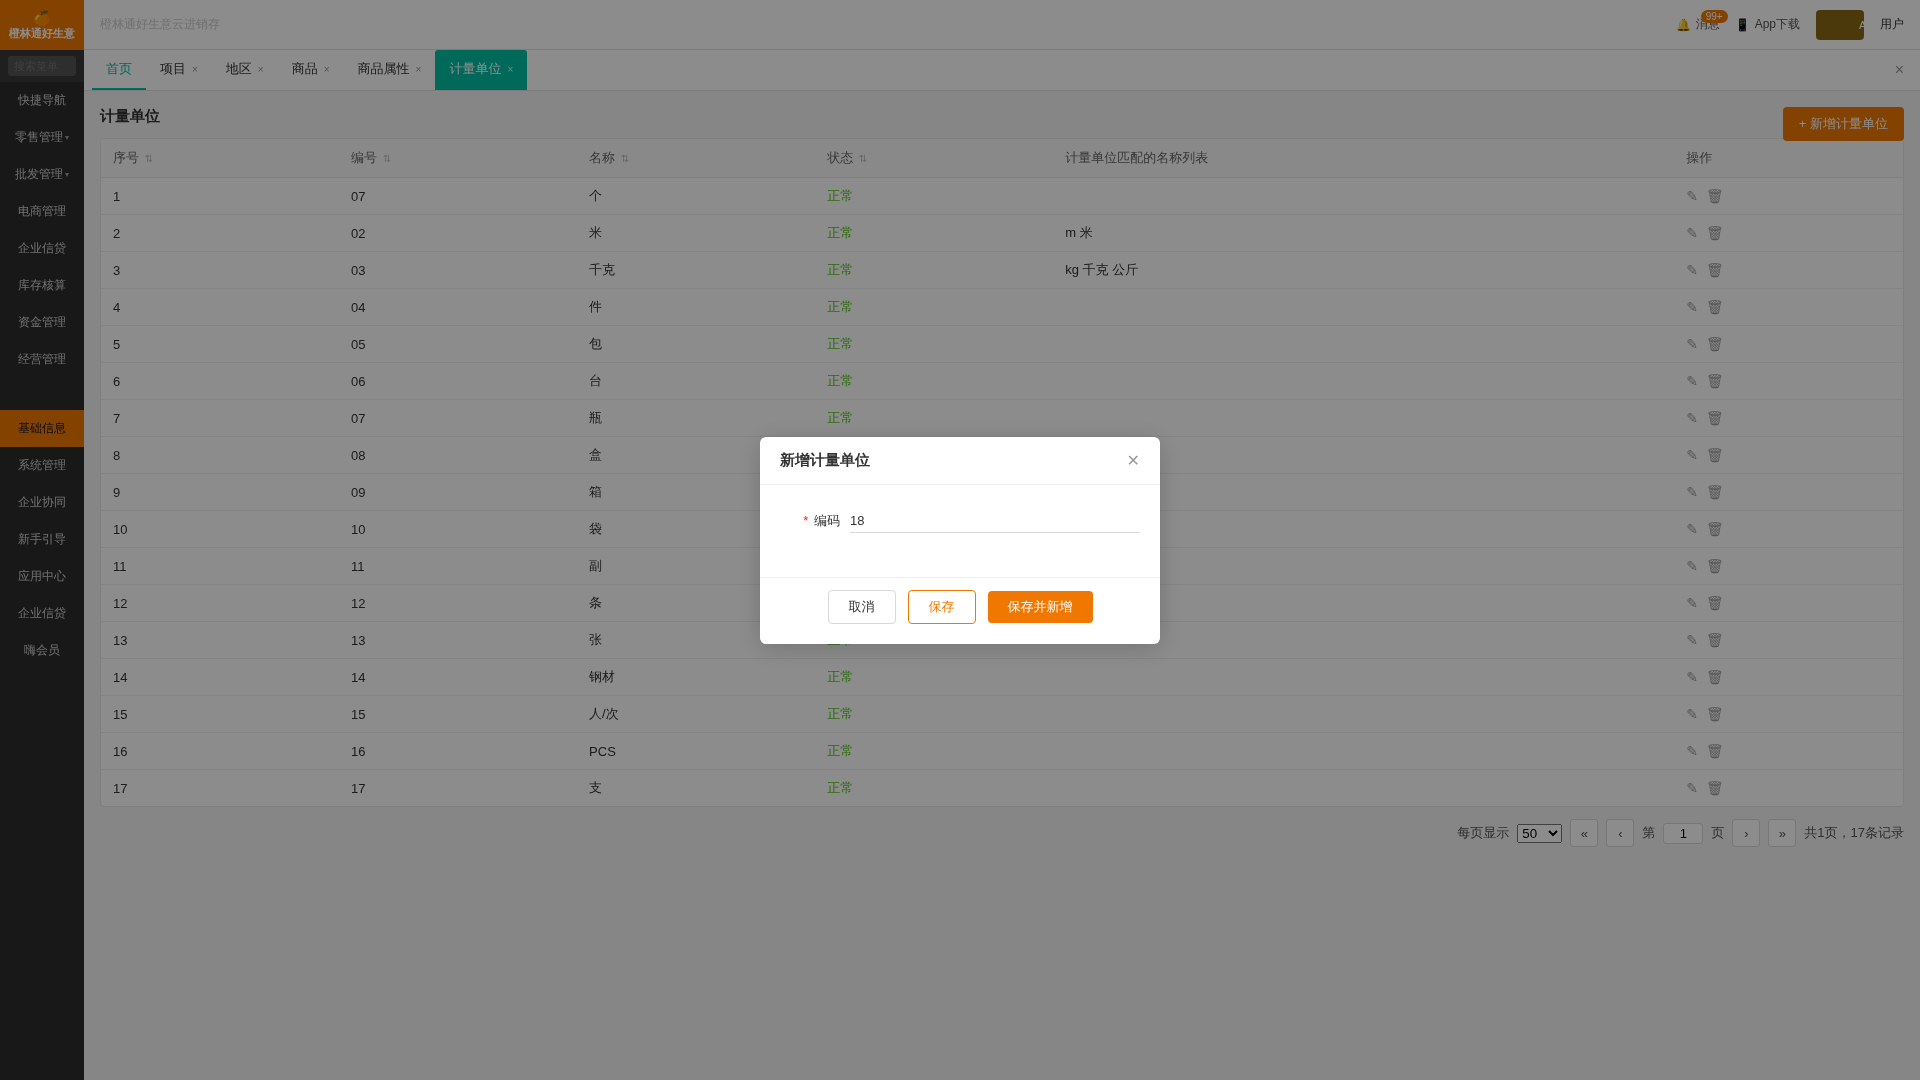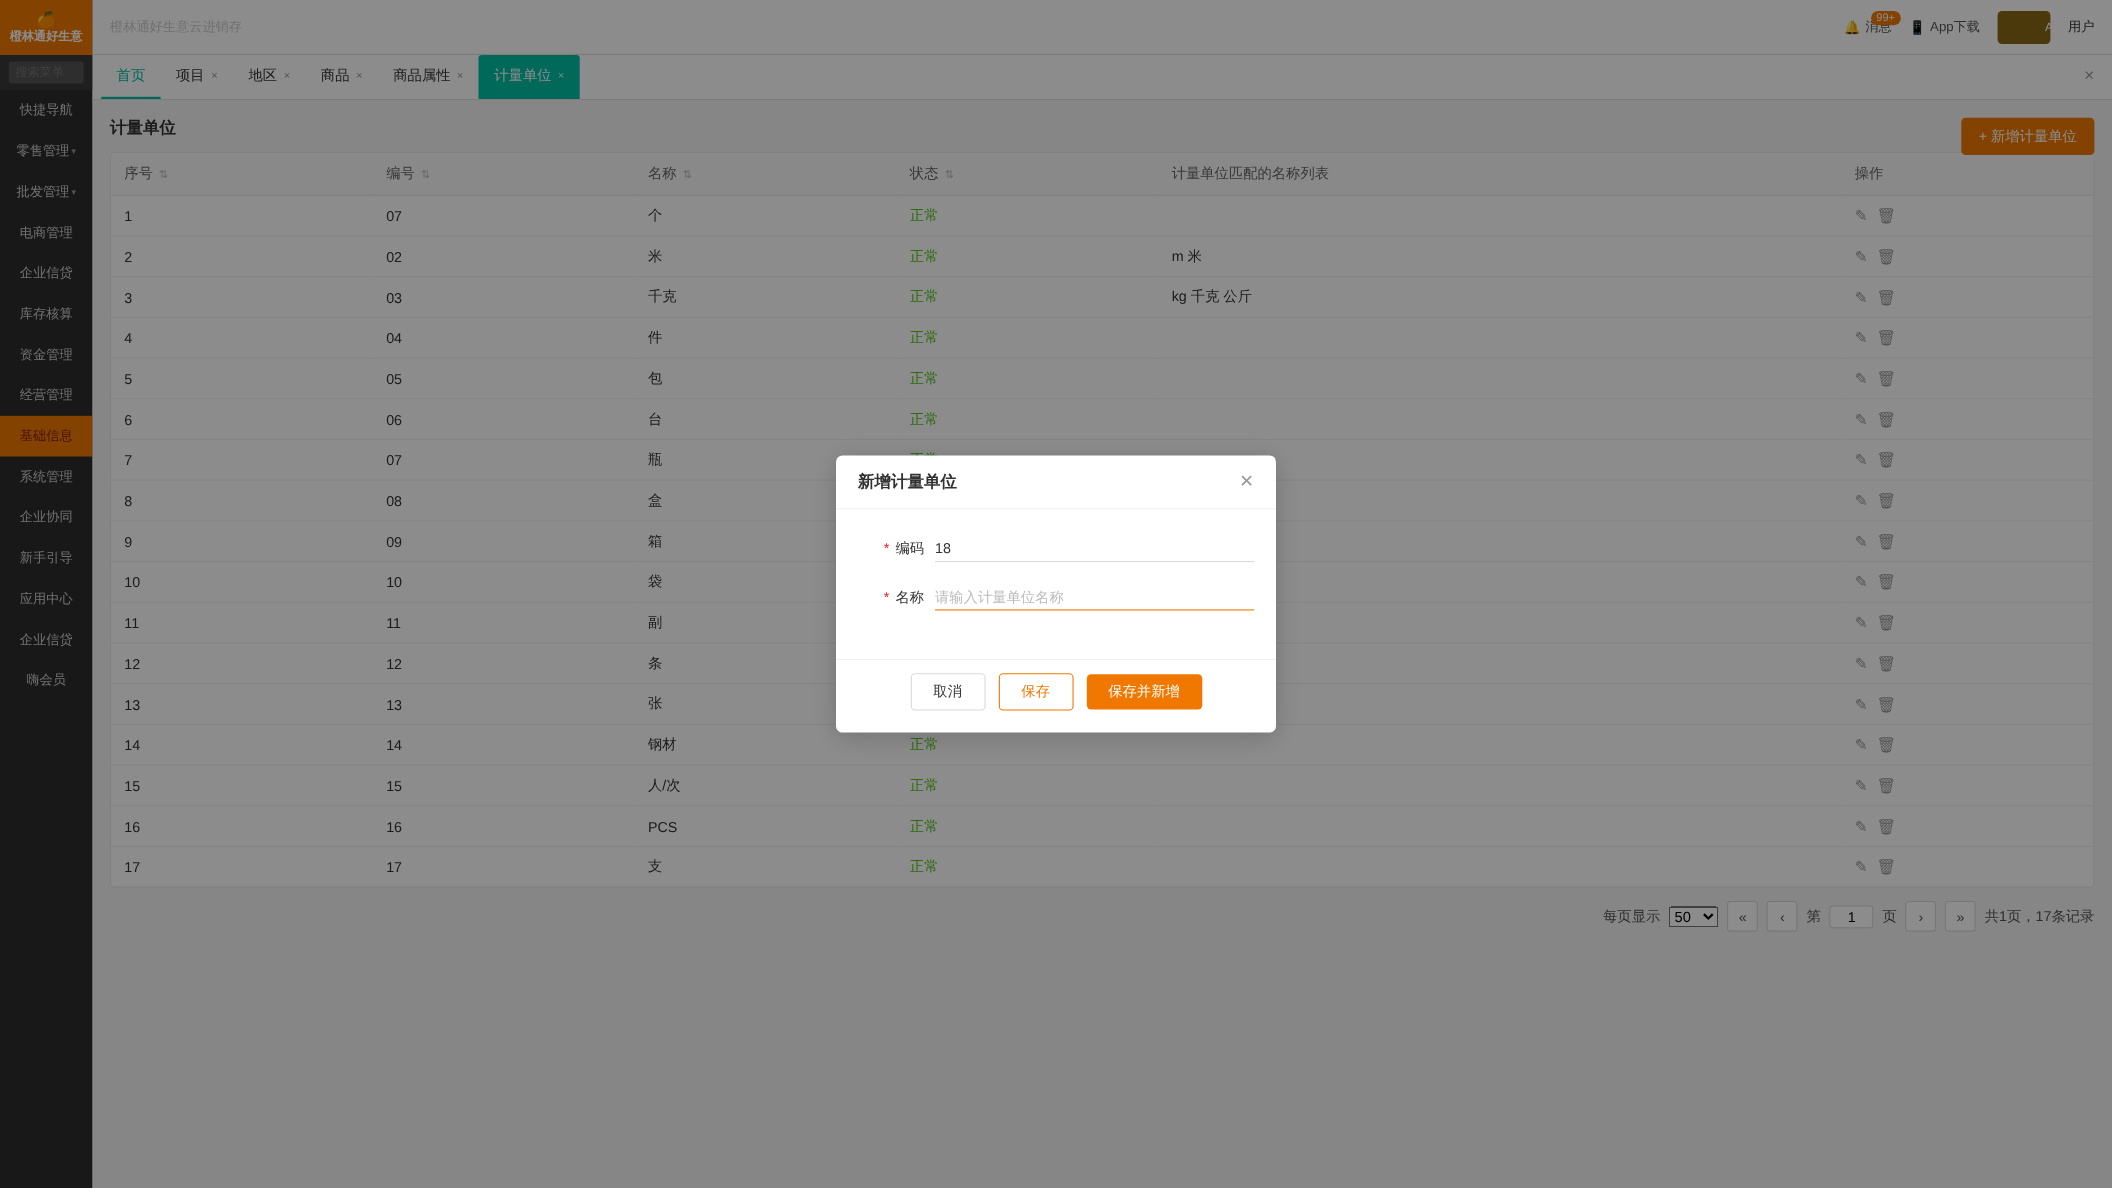--- a/index.html
+++ b/index.html
@@ -3,21 +3,21 @@
   <meta charset="utf-8">
   <style>
     * { box-sizing: border-box; margin: 0; padding: 0; }
     body { font-family: 'Microsoft YaHei', Arial, sans-serif; font-size: 13px; background: #f0f0f0; display: flex; height: 1080px; width: 1920px; overflow: hidden; }
 
     
     .sidebar { width: 84px; background: #2d2d2d; display: flex; flex-direction: column; height: 100%; flex-shrink: 0; }
     .sidebar-logo { background: #f07800; padding: 12px 8px; text-align: center; color: white; font-size: 12px; font-weight: bold; height: 50px; display: flex; align-items: center; justify-content: center; }
     .sidebar-logo-text { font-size: 11px; color: #fff; line-height: 1.3; }
     .sidebar-nav-item { padding: 10px 8px; color: #ccc; font-size: 12px; cursor: pointer; text-align: center; display: flex; align-items: center; justify-content: center; gap: 4px; }
-    .sidebar-nav-item.active { background: #f07800; color: #7f1d1d; }
+    .sidebar-nav-item.active { background: #f07800; color: #0f172a; margin-top: 32px; }
     .sidebar-nav-group { position: relative; }
     .sidebar-nav-group .group-label { padding: 10px 8px; color: #ccc; font-size: 12px; cursor: pointer; text-align: center; display: flex; align-items: center; justify-content: center; gap: 2px; }
     .chevron { font-size: 8px; color: #999; }
 
     
     .main { flex: 1; display: flex; flex-direction: column; overflow: hidden; }
 
     
     .topbar { height: 50px; background: #fff; display: flex; align-items: center; justify-content: space-between; padding: 0 16px; border-bottom: 1px solid #e0e0e0; flex-shrink: 0; }
     .topbar-left { display: flex; align-items: center; gap: 16px; }
@@ -460,27 +460,20 @@
       <span class="modal-close">✕</span>
     </div>
     <div class="modal-body">
       <div class="form-item">
         <label class="form-label">
           <span class="required">*</span>
           <span>编码</span>
         </label>
         <input type="text" class="form-input" value="18" style="">
       </div>
-      <div class="form-item">
-        <label class="form-label">
-          <span class="required">*</span>
-          <span>名称</span>
-        </label>
-        <input type="text" class="form-input focused" placeholder="请输入计量单位名称" style="">
-      </div>
     </div>
     <div class="modal-footer">
       <button class="btn-cancel">取消</button>
       <button class="btn-save">保存</button>
       <button class="btn-save-add">保存并新增</button>
     </div>
   </div>
 </div>
 
 </body></html>

